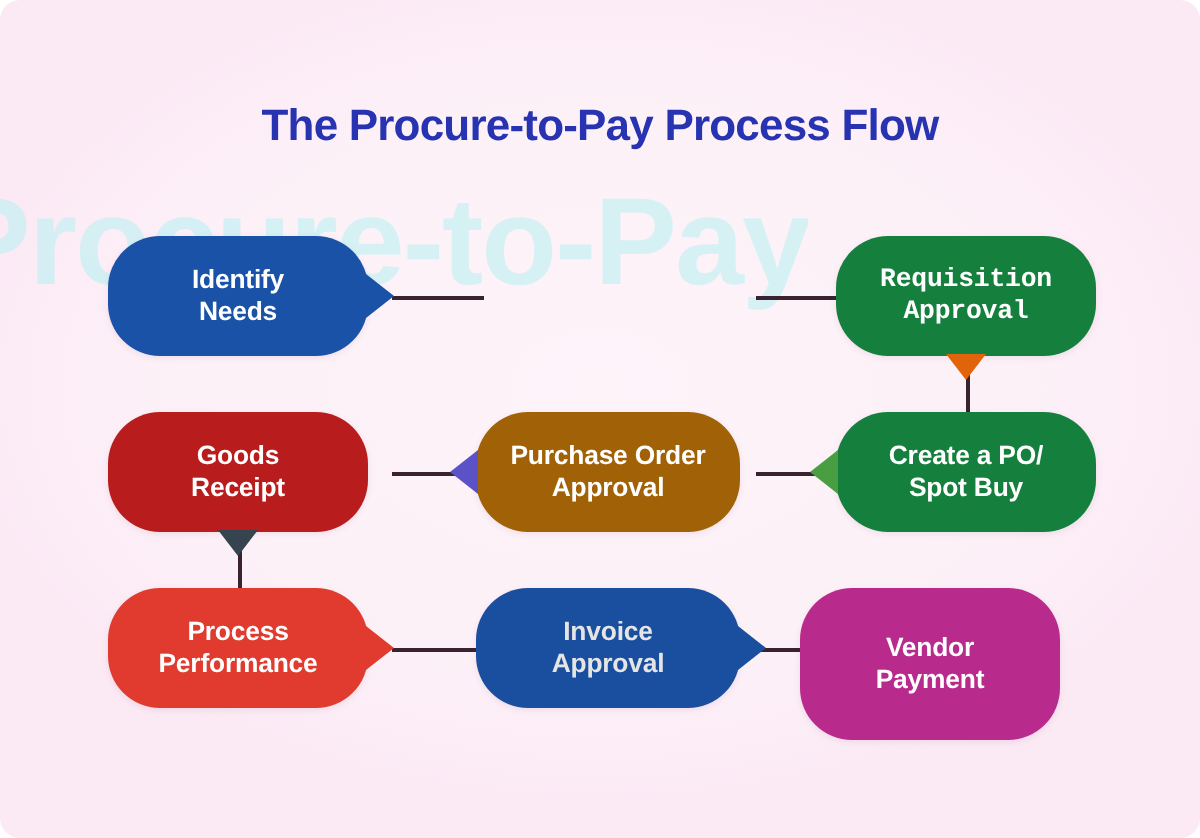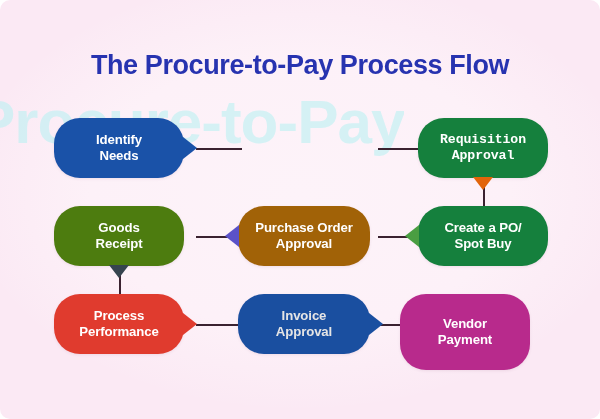--- a/index.html
+++ b/index.html
@@ -49,21 +49,21 @@
     white-space: nowrap;
     pointer-events: none;
     overflow: hidden;
   }
   #page-title {
     position: absolute;
     left: 0;
     right: 0;
     top: 50px;
     text-align: center;
-    font-size: 27px;
+    font-size: 22px;
     font-weight: 700;
     letter-spacing: -0.4px;
     color: #2733b0;
   }
 
   
   .node {
     position: absolute;
     box-sizing: border-box;
     border-radius: 26px;
@@ -167,21 +167,21 @@
 Spot Buy</span>
     <span class="tail tail-left"></span>
   </div>
 
   <div class="node" style="left:238px; top:206px; width:132px; height:60px; background:#a16207; color:#5b52c8;">
     <span class="label" style="color:#ffffff;">Purchase Order
 Approval</span>
     <span class="tail tail-left"></span>
   </div>
 
-  <div class="node" style="left:54px; top:206px; width:130px; height:60px; background:#4d7c0f; color:#36444f;justify-content:center;">
+  <div class="node" style="left:54px; top:206px; width:130px; height:60px; background:#b91c1c; color:#36444f;justify-content:center;">
     <span class="label" style="color:#ffffff;">Goods
 Receipt</span>
     <span class="tail tail-down"></span>
   </div>
 
   <div class="node" style="left:54px; top:294px; width:130px; height:60px; background:#e03b2e; color:#e03b2e;">
     <span class="label" style="color:#ffffff;">Process
 Performance</span>
     <span class="tail tail-right"></span>
   </div>

